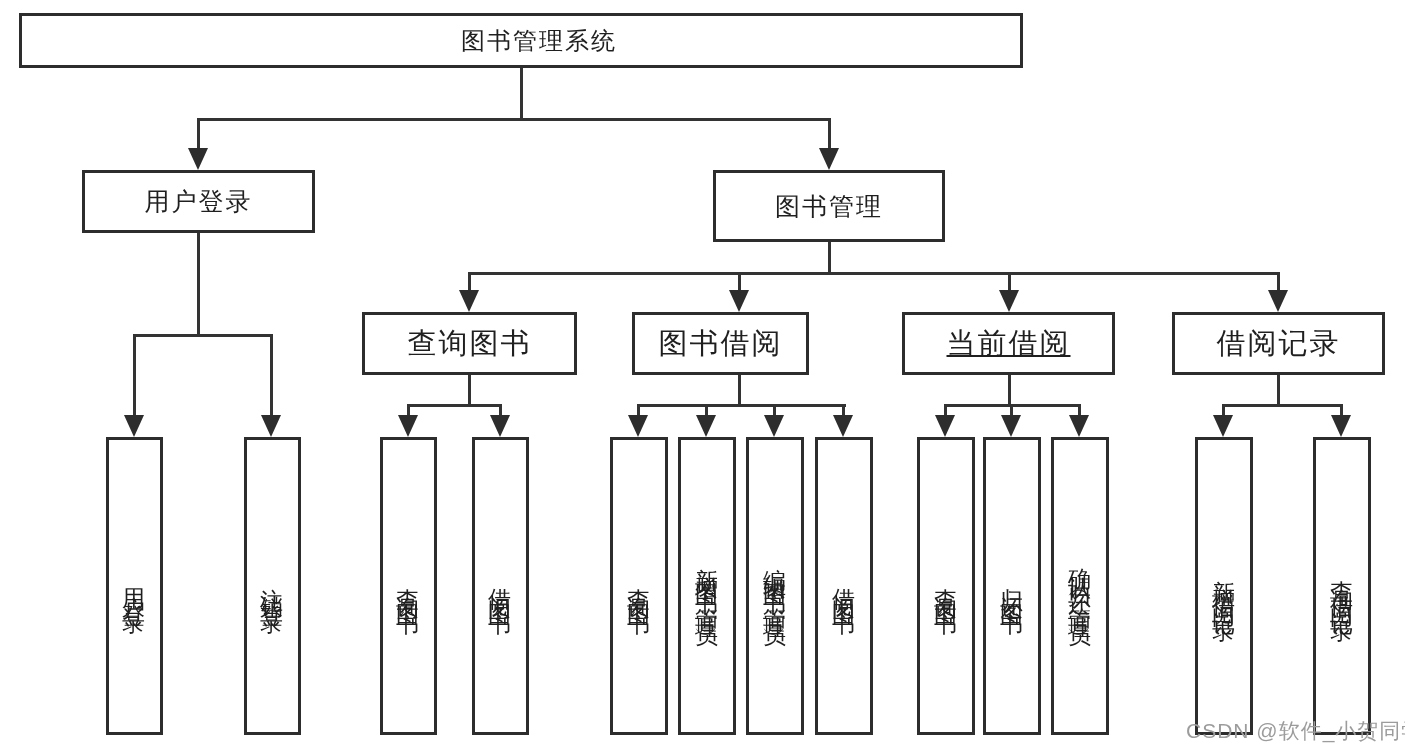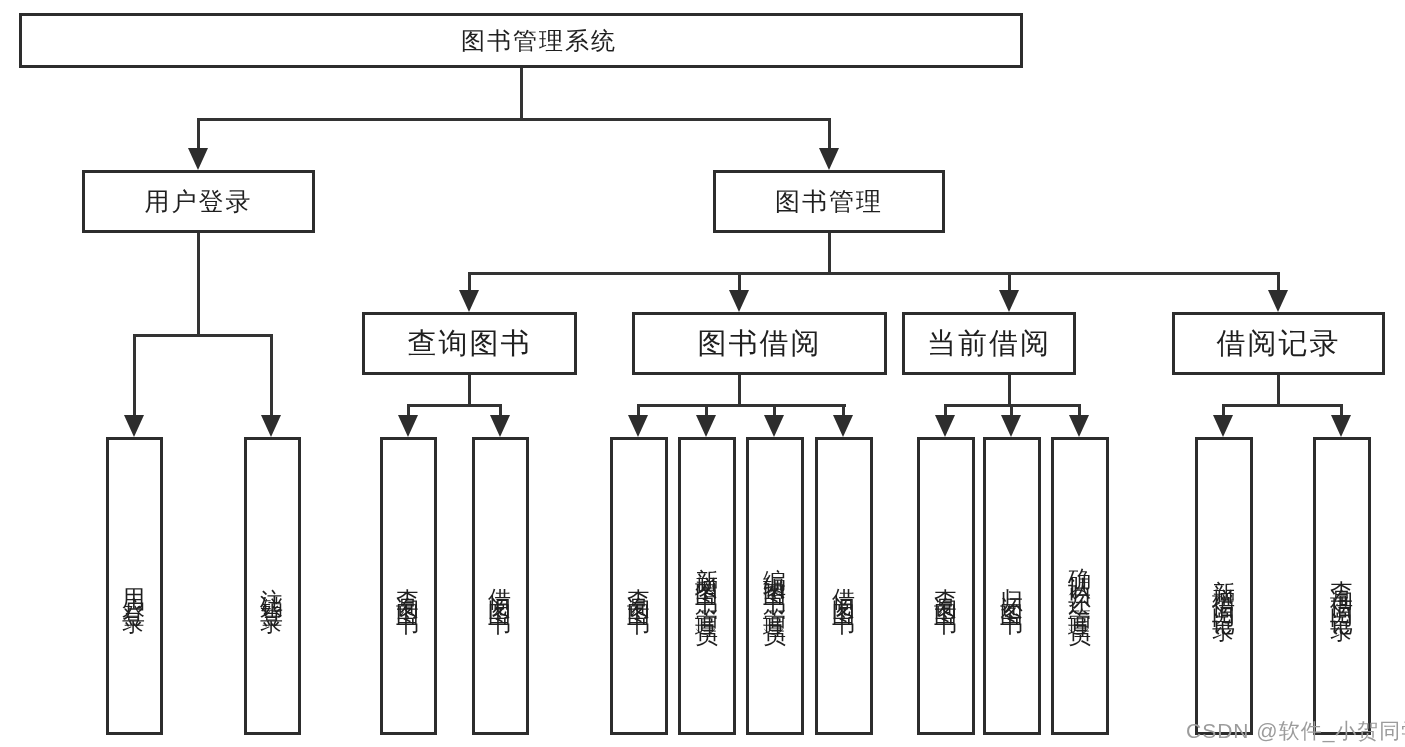--- a/index.html
+++ b/index.html
@@ -80,21 +80,21 @@
   <div class="ln" style="left:520px; top:68px; width:3px; height:52px;"></div>
   <div class="ln" style="left:197px; top:118px; width:634px; height:3px;"></div>
   <div class="ln" style="left:197px; top:118px; width:3px; height:34px;"></div>
   <div class="ln" style="left:828px; top:118px; width:3px; height:34px;"></div>
   <div class="arw" style="left:188px; top:148px;"></div>
   <div class="arw" style="left:819px; top:148px;"></div>
 
   <div class="box lvl2" style="left:82px; top:170px; width:233px; height:63px;">
     <span>用户登录</span>
   </div>
-  <div class="box lvl2" style="left:713px; top:170px; width:232px; height:63px;">
+  <div class="box lvl2" style="left:713px; top:170px; width:232px; height:72px;">
     <span>图书管理</span>
   </div>
 
   <div class="ln" style="left:197px; top:233px; width:3px; height:104px;"></div>
   <div class="ln" style="left:133px; top:334px; width:140px; height:3px;"></div>
   <div class="ln" style="left:133px; top:334px; width:3px; height:85px;"></div>
   <div class="ln" style="left:270px; top:334px; width:3px; height:85px;"></div>
   <div class="arw" style="left:124px; top:415px;"></div>
   <div class="arw" style="left:261px; top:415px;"></div>
 
@@ -105,24 +105,24 @@
   <div class="ln" style="left:1008px; top:272px; width:3px; height:22px;"></div>
   <div class="ln" style="left:1277px; top:272px; width:3px; height:22px;"></div>
   <div class="arw" style="left:459px; top:290px;"></div>
   <div class="arw" style="left:729px; top:290px;"></div>
   <div class="arw" style="left:999px; top:290px;"></div>
   <div class="arw" style="left:1268px; top:290px;"></div>
 
   <div class="box lvl3" style="left:362px; top:312px; width:215px; height:63px;">
     <span>查询图书</span>
   </div>
-  <div class="box lvl3" style="left:632px; top:312px; width:255px; height:63px;">
+  <div class="box lvl3" style="left:632px; top:312px; width:177px; height:63px;">
     <span>图书借阅</span>
   </div>
-  <div class="box lvl3" style="left:902px; top:312px; width:174px; height:63px;">
+  <div class="box lvl3" style="left:902px; top:312px; width:213px; height:63px;text-decoration:underline;">
     <span>当前借阅</span>
   </div>
   <div class="box lvl3" style="left:1172px; top:312px; width:213px; height:63px;">
     <span>借阅记录</span>
   </div>
 
   <div class="ln" style="left:468px; top:375px; width:3px; height:32px;"></div>
   <div class="ln" style="left:407px; top:404px; width:95px; height:3px;"></div>
   <div class="ln" style="left:407px; top:404px; width:3px; height:14px;"></div>
   <div class="ln" style="left:499px; top:404px; width:3px; height:14px;"></div>

